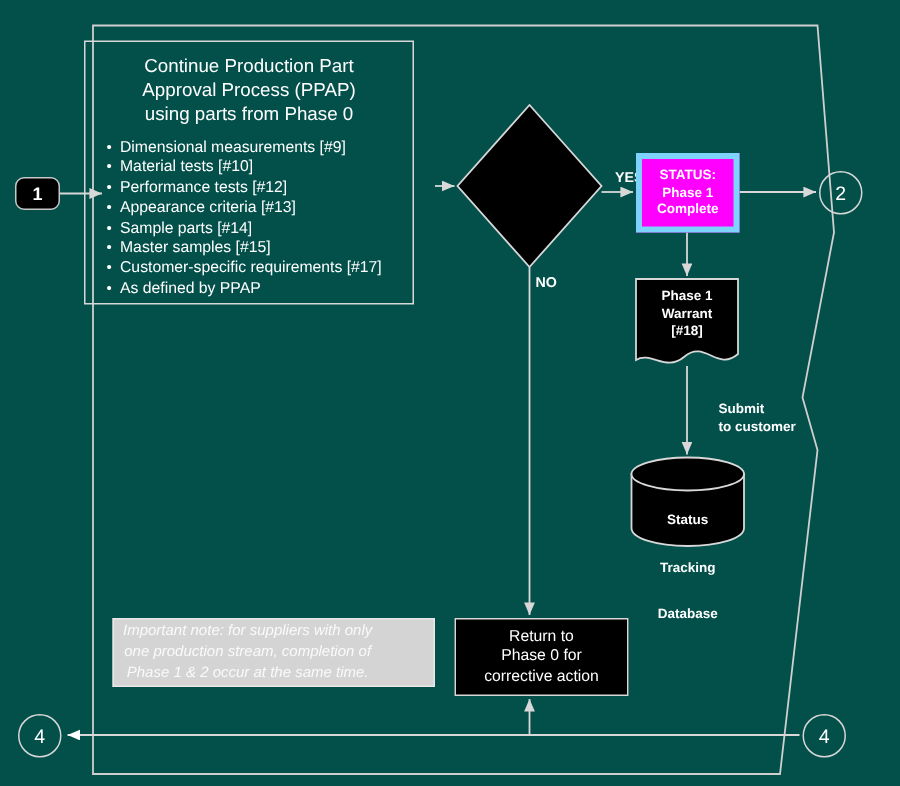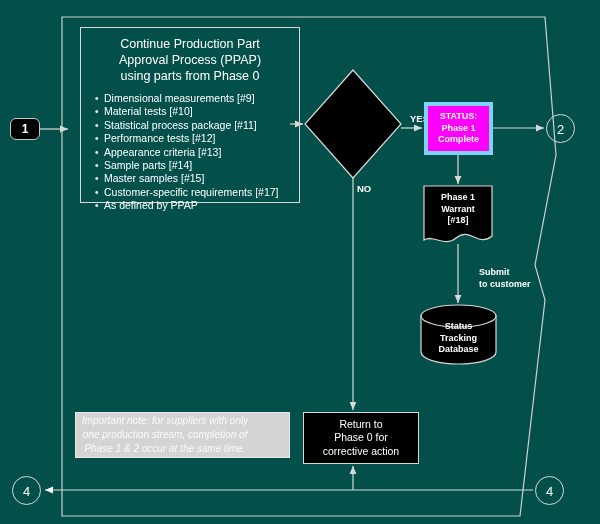--- a/index.html
+++ b/index.html
@@ -7,21 +7,21 @@
     position:relative;width:600px;height:524px;
     background:#03504B;
     font-family:"Liberation Sans",sans-serif;
     overflow:hidden;
   }
   .abs{position:absolute;}
   svg.layer{position:absolute;left:0;top:0;width:600px;height:524px;pointer-events:none;}
 
   
   #main-box{
-    left:80px;top:27px;width:220px;height:176px;
+    left:56px;top:27px;width:220px;height:176px;
     border:1px solid #d8d8d8;background:transparent;
     box-sizing:border-box;
   }
   #main-title{
     color:#ffffff;font-size:12.5px;line-height:16px;
     text-align:center;padding:8px 6px 4px 6px;
   }
   #main-list{
     margin:4px 0 0 0;padding:0 6px 0 14px;list-style:none;
     color:#ffffff;font-size:10.5px;line-height:13.4px;
@@ -66,21 +66,21 @@
     color:#ffffff;font-size:9px;line-height:11.5px;font-weight:bold;text-align:left;padding-left:19px;
   }
   #submit-label span{display:block;}
 
   
   #db-wrap{left:421px;top:305px;width:75px;height:58px;}
   #db-text{
     position:absolute;left:0;top:16px;width:75px;
     color:#ffffff;font-size:9px;line-height:11.5px;font-weight:bold;text-align:center;
   }
-  #db-text span{display:block;}
+  #db-text span{display:block;margin-top:20px;}
 
   
   #return-box{
     left:303px;top:412px;width:116px;height:52px;
     background:#000000;border:1px solid #d8d8d8;box-sizing:border-box;
     display:flex;align-items:center;justify-content:center;
   }
   #return-text{
     color:#ffffff;font-size:10.5px;line-height:13.5px;text-align:center;
   }
@@ -167,21 +167,20 @@
 
   <div class="abs" id="main-box">
     <div id="main-title">
       <div>Continue Production Part</div>
       <div>Approval Process (PPAP)</div>
       <div>using parts from Phase 0</div>
     </div>
     <ul id="main-list">
       <li>Dimensional measurements [#9]</li>
       <li>Material tests [#10]</li>
-      <li>Statistical process package [#11]</li>
       <li>Performance tests [#12]</li>
       <li>Appearance criteria [#13]</li>
       <li>Sample parts [#14]</li>
       <li>Master samples [#15]</li>
       <li>Customer-specific requirements [#17]</li>
       <li>As defined by PPAP</li>
     </ul>
   </div>
 
 

